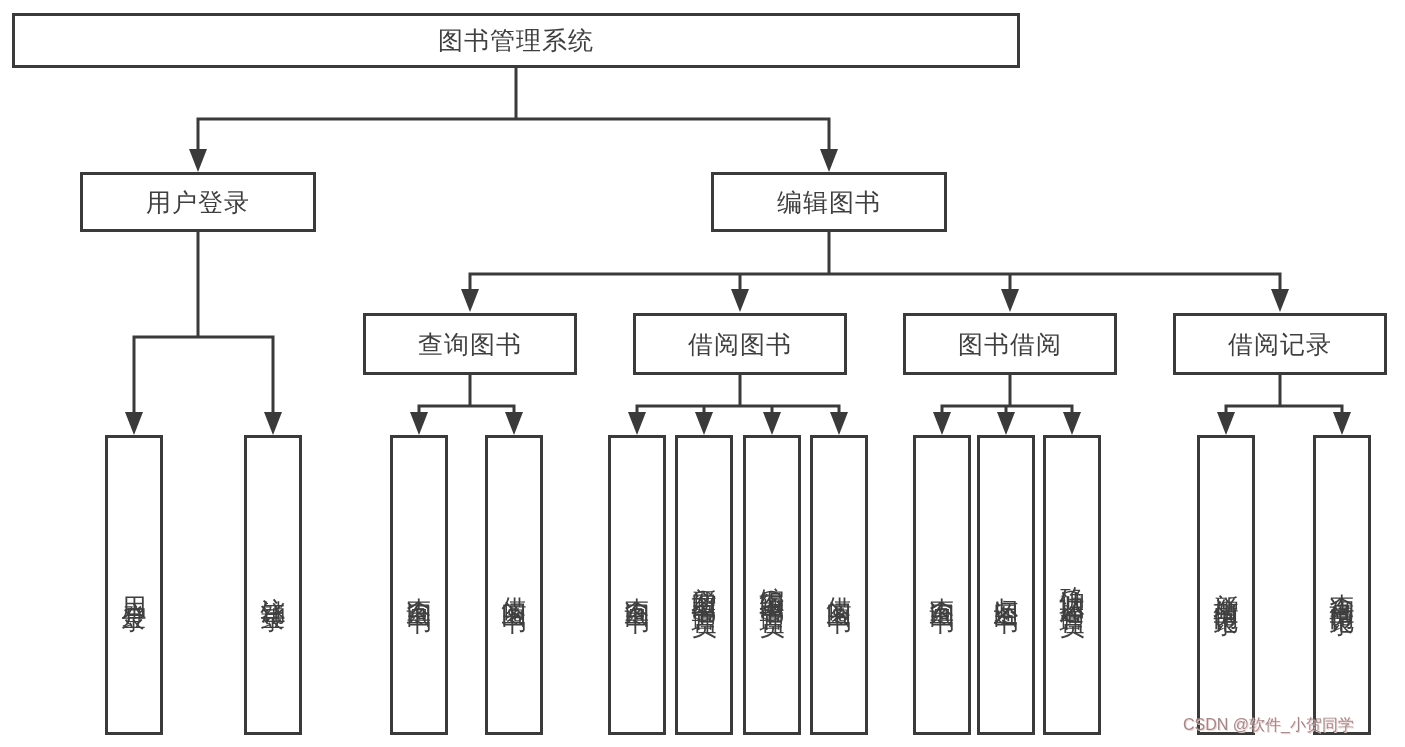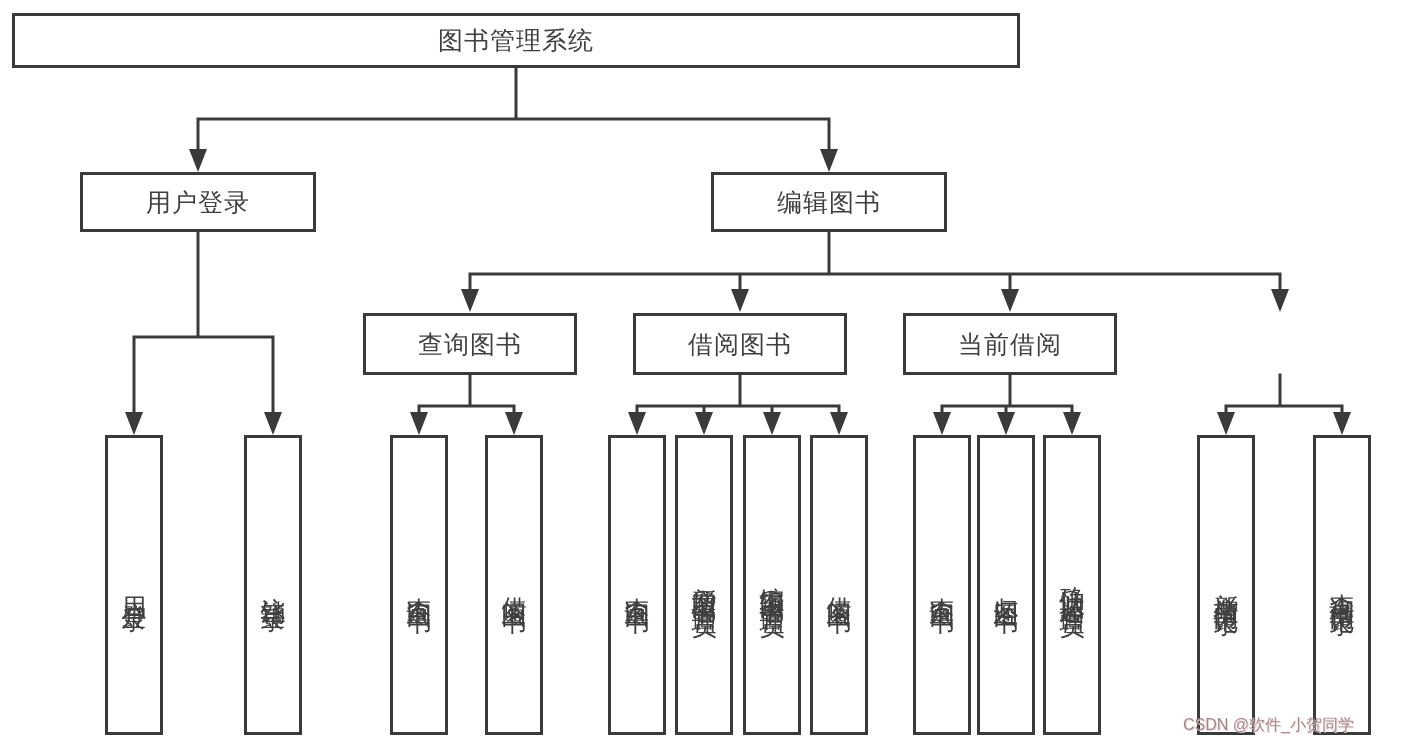--- a/index.html
+++ b/index.html
@@ -78,21 +78,24 @@
     <span class="h-label">编辑图书</span>
   </div>
 
   <div class="box" style="left:363px;top:313px;width:214px;height:62px">
     <span class="h-label">查询图书</span>
   </div>
   <div class="box" style="left:633px;top:313px;width:214px;height:62px">
     <span class="h-label">借阅图书</span>
   </div>
   <div class="box" style="left:903px;top:313px;width:214px;height:62px">
-    <span class="h-label">当前借阅</span>
+    <span class="h-label">图书借阅</span>
+  </div>
+  <div class="box" style="left:1173px;top:313px;width:214px;height:62px">
+    <span class="h-label">借阅记录</span>
   </div>
 
   <div class="box leaf" style="left:105px">
     <span class="v-label">用户登录</span>
   </div>
   <div class="box leaf" style="left:244px">
     <span class="v-label">注销登录</span>
   </div>
 
   <div class="box leaf" style="left:390px">

